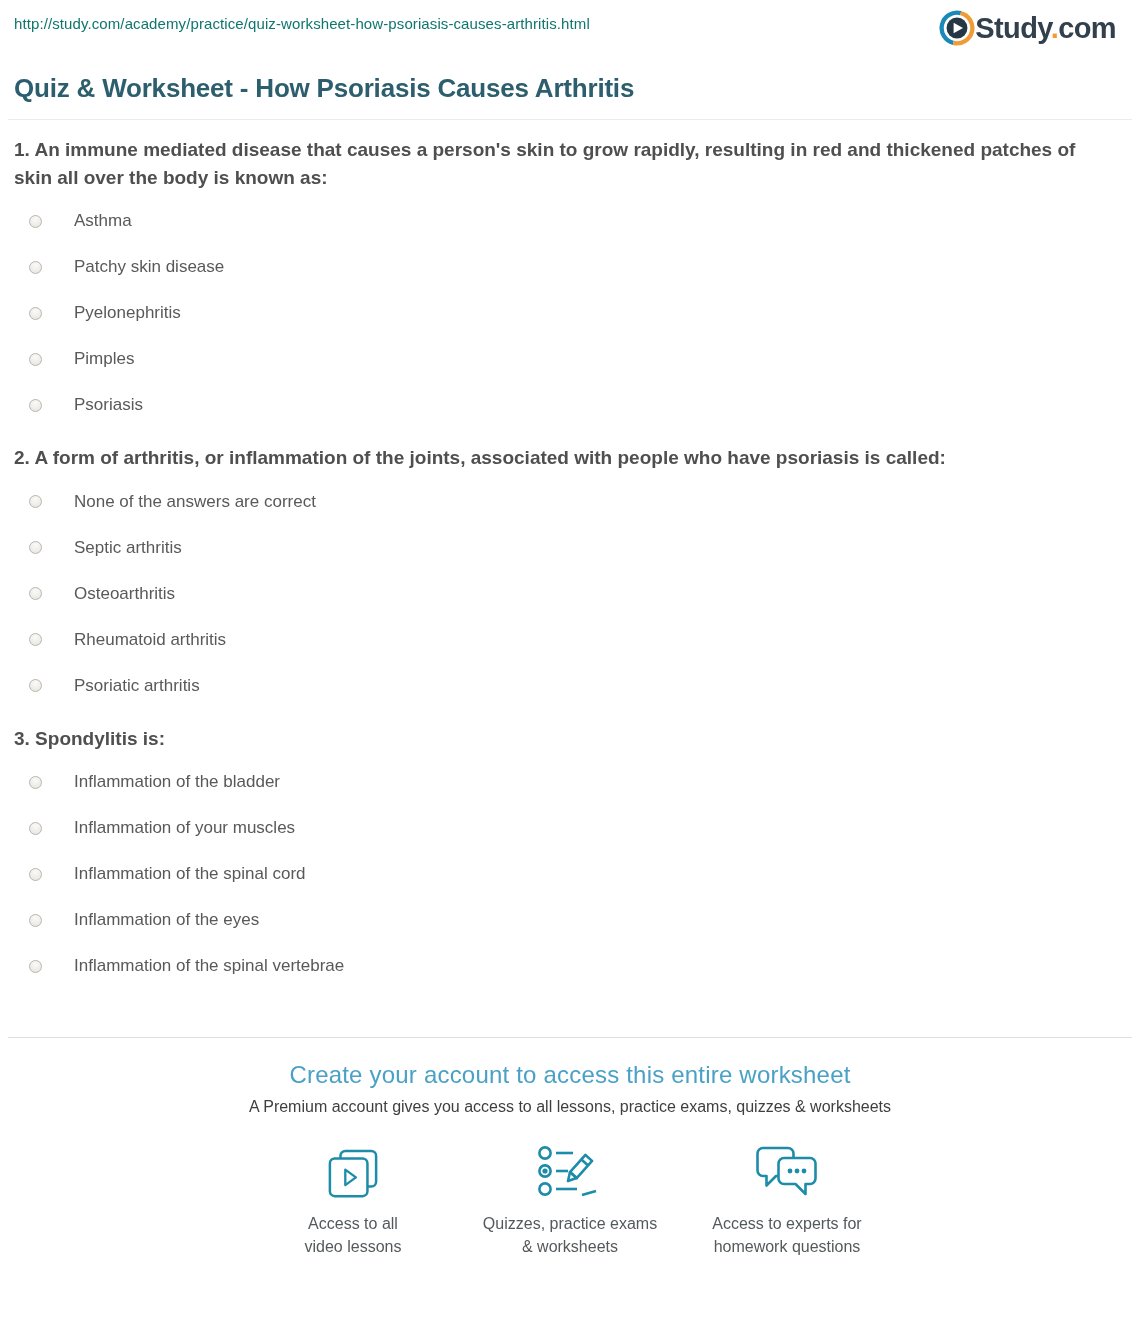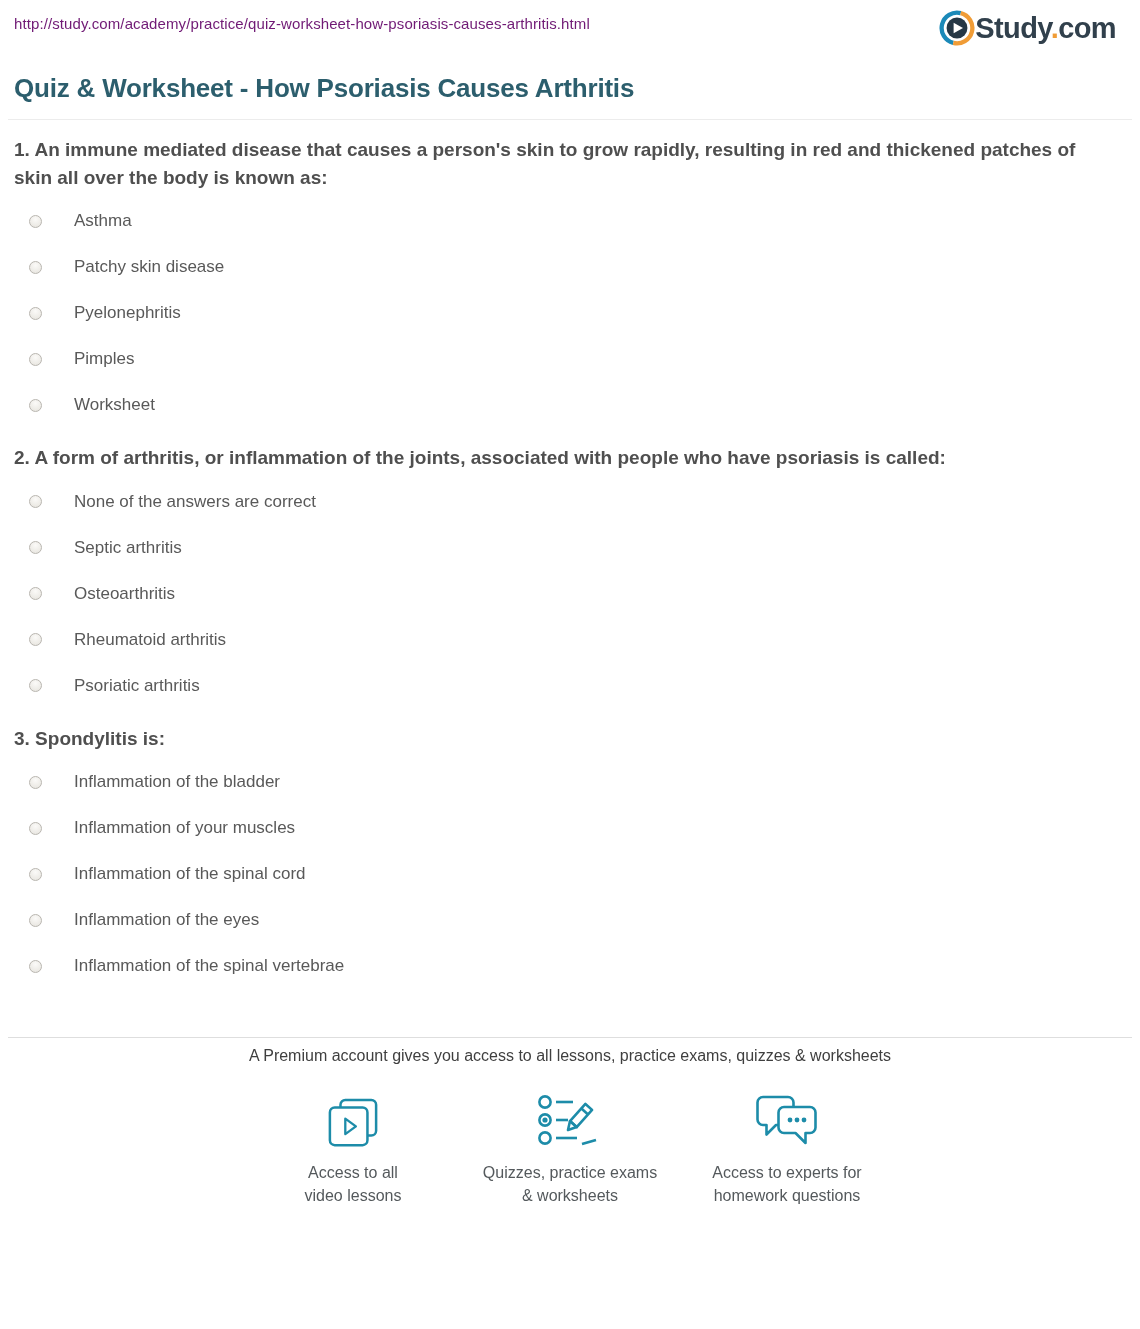--- a/index.html
+++ b/index.html
@@ -16,21 +16,21 @@
     --divider:#ececec;
   }
   *{box-sizing:border-box;margin:0;padding:0;}
   html,body{background:#fff;}
   body{
     width:1140px;min-height:1329px;
     font-family:"Liberation Sans","DejaVu Sans",sans-serif;
     color:var(--text-dark);
   }
   .topbar{display:flex;justify-content:space-between;align-items:flex-start;padding:10px 24px 0 14px;}
-  .url{font-size:15px;color:#701a75;margin-top:5px;letter-spacing:.1px;}
+  .url{font-size:15px;color:#0f766e;margin-top:5px;letter-spacing:.1px;}
   .logo{display:flex;align-items:center;cursor:pointer;}
   .logo-icon{width:36px;height:36px;display:block;}
   .logo-text{font-size:29px;font-weight:700;letter-spacing:-.6px;color:var(--logo-text);line-height:1;}
   .logo-dot{color:var(--logo-orange);}
   .page-title{margin:27px 14px 4px;font-size:26px;font-weight:700;color:var(--title-teal);letter-spacing:-.2px;}
   .divider{border:none;border-top:1px solid var(--divider);margin:15px 8px 0;}
   .quiz{padding:0 14px;}
   .question{margin-top:16px;}
   .prompt{font-size:19px;font-weight:700;color:var(--text-dark);line-height:1.45;max-width:1065px;}
   .options{margin-top:7px;}
@@ -91,21 +91,21 @@
     <span class="option-label">Pyelonephritis</span>
   </div>
 
   <div class="option">
     <span class="radio"></span>
     <span class="option-label">Pimples</span>
   </div>
 
   <div class="option">
     <span class="radio"></span>
-    <span class="option-label">Worksheet</span>
+    <span class="option-label">Psoriasis</span>
   </div>
 </div>
   </div>
 
   <div class="question">
     <p class="prompt">2. A form of arthritis, or inflammation of the joints, associated with people who have psoriasis is called:</p>
     <div class="options">
   <div class="option">
     <span class="radio"></span>
     <span class="option-label">None of the answers are correct</span>
@@ -160,20 +160,21 @@
     <span class="radio"></span>
     <span class="option-label">Inflammation of the spinal vertebrae</span>
   </div>
 </div>
   </div>
 </main>
 
 <hr class="cta-divider">
 
 <section class="cta">
+  <h2 class="cta-heading">Create your account to access this entire worksheet</h2>
   <p class="cta-sub">A Premium account gives you access to all lessons, practice exams, quizzes &amp; worksheets</p>
   <div class="features">
       <div class="feature">
         <div class="feature-iconbox">
   <svg width="52" height="52" viewBox="0 0 54 52">
     <rect x="14" y="2" width="37" height="37" rx="5" fill="#fff" stroke="currentColor" stroke-width="2.6"></rect>
     <rect x="3" y="10" width="39" height="39" rx="5" fill="#fff" stroke="currentColor" stroke-width="2.6"></rect>
     <path d="M19 21.5 L30 29.5 L19 37.5 Z" fill="none" stroke="currentColor" stroke-width="2.4" stroke-linejoin="round"></path>
   </svg>
 </div>

